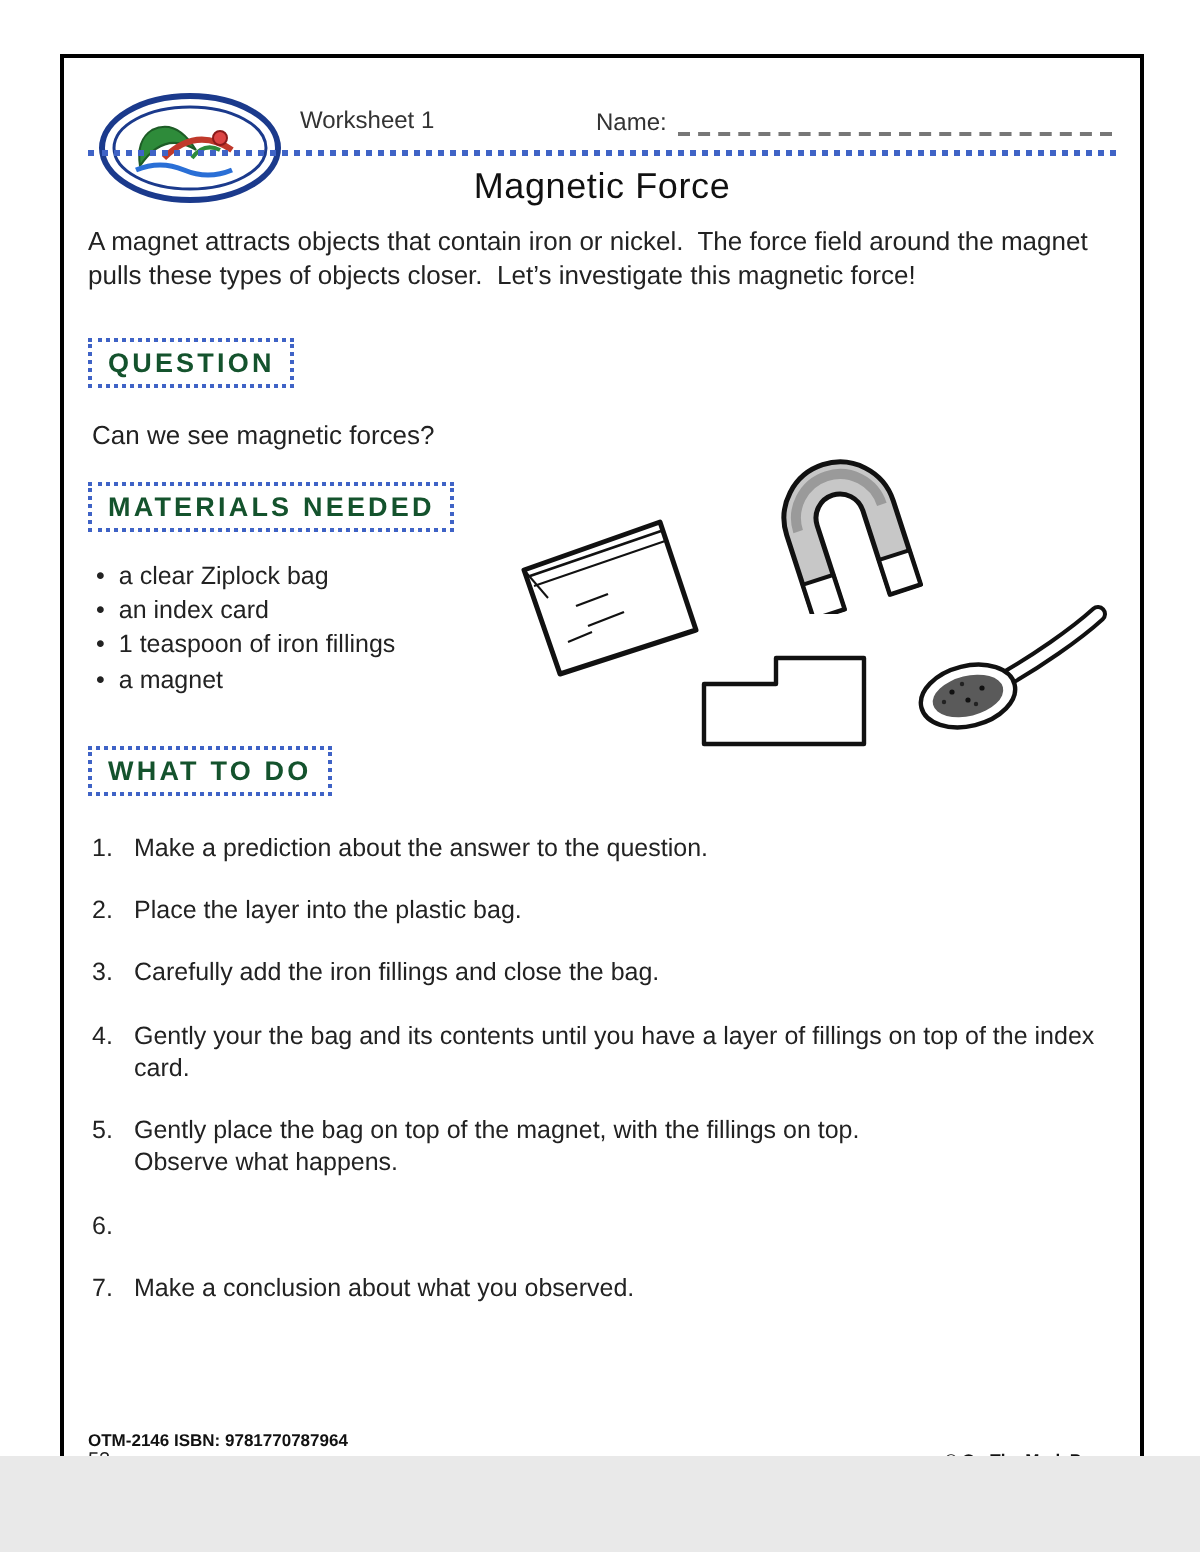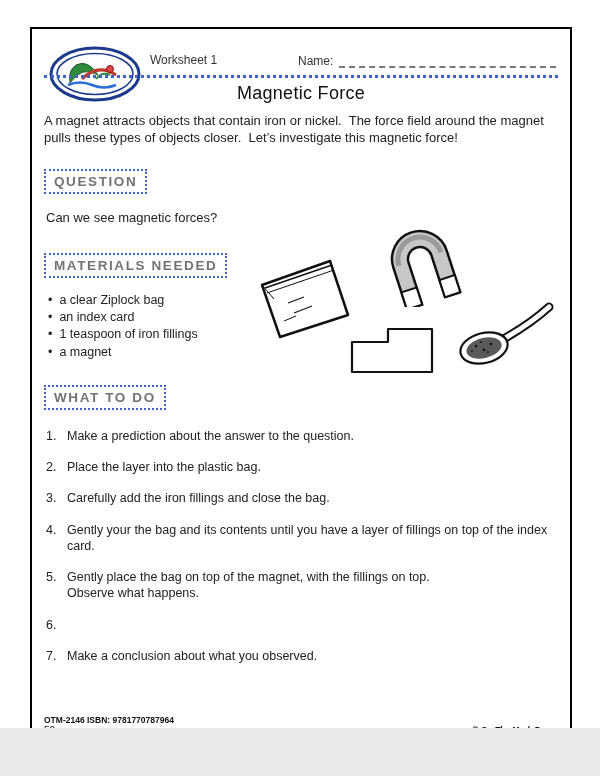--- a/index.html
+++ b/index.html
@@ -14,22 +14,22 @@
   .name-label{font-size:12px;color:#333;flex:none;}
   .name-line{flex:1;height:13px;border-bottom:2px dashed #777;}
   .top-rule{position:absolute;left:12px;right:12px;top:46px;border-top:3px dotted #3f63c6;}
   .page-title{position:absolute;left:0;right:0;top:54px;text-align:center;
               font-size:18px;font-weight:normal;color:#111;letter-spacing:.3px;}
 
   
   .content{position:absolute;left:12px;right:16px;top:84px;}
   .intro{font-size:13px;line-height:1.3;margin:0 0 22px 0;white-space:pre-wrap;}
   .box-heading{display:inline-block;border:2px dotted #3f63c6;padding:3px 8px;
-               font-weight:bold;font-size:13.5px;letter-spacing:1.6px;color:#737373;}
-  .question-text{font-size:13px;margin:16px 0 28px 2px;}
+               font-weight:bold;font-size:13.5px;letter-spacing:1.6px;color:#14532d;}
+  .question-text{font-size:13px;margin:16px 0 16px 2px;}
   .materials-list{list-style:none;margin:14px 0 0 4px;padding:0;font-size:12.5px;}
   .materials-list li{display:flex;gap:7px;line-height:1.38;}
   .steps-heading{margin-top:24px;}
   .steps{margin-top:18px;}
   .step{display:flex;gap:6px;font-size:12.5px;line-height:1.3;margin:0 2px 15px 2px;}
   .step-num{flex:none;width:15px;}
   .step-text{white-space:pre-line;}
 
   
   .illus{position:absolute;}

